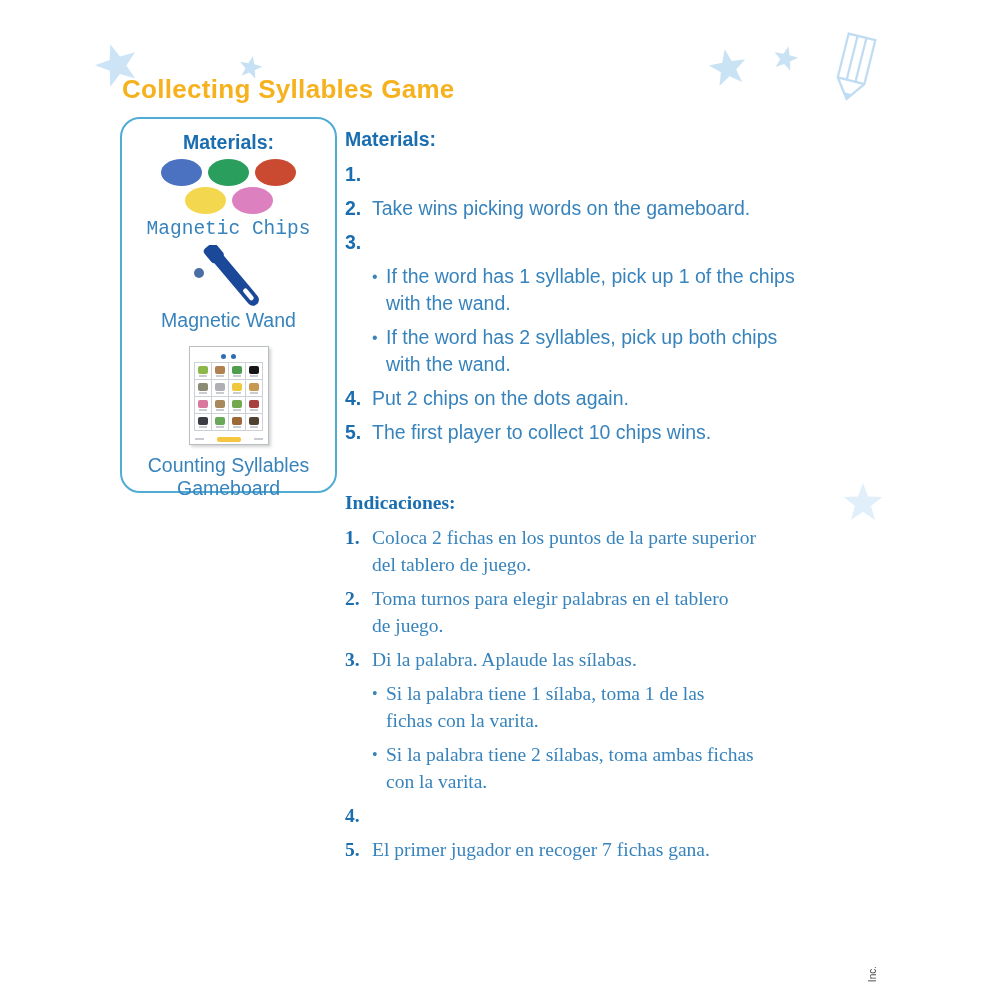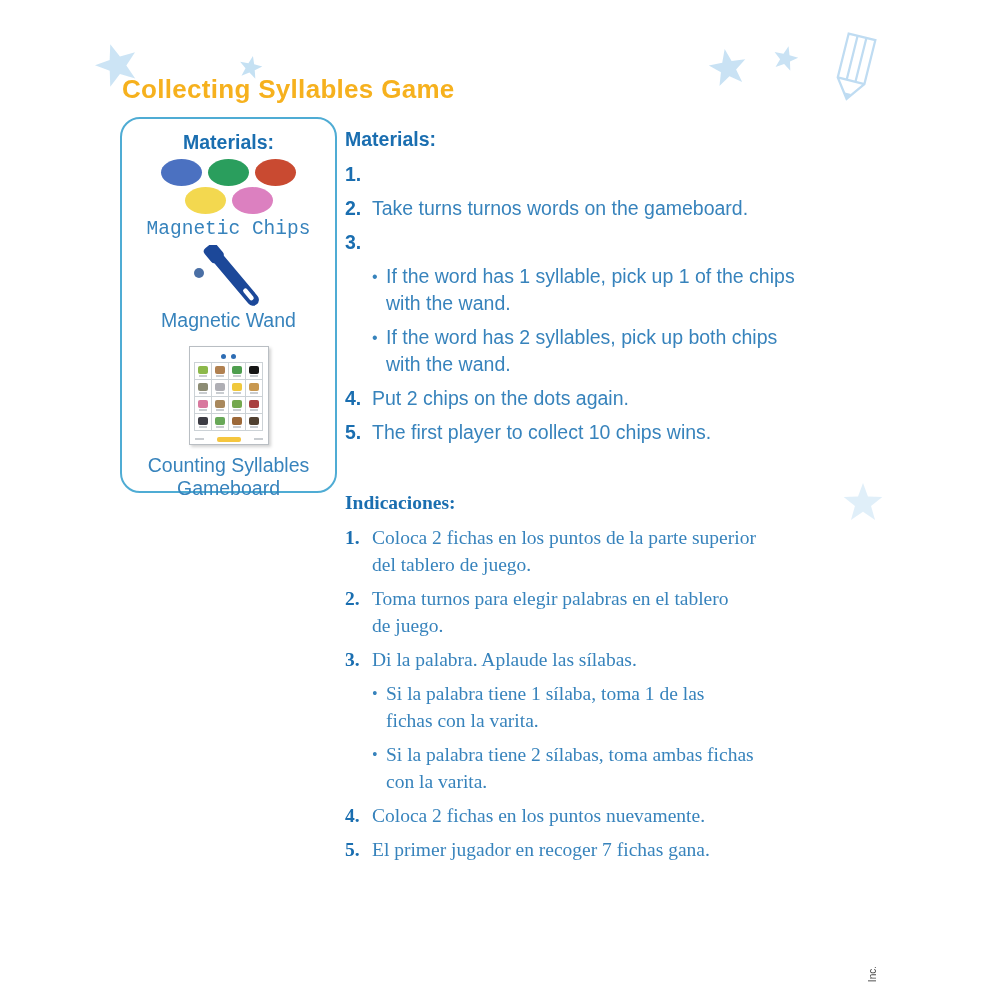--- a/index.html
+++ b/index.html
@@ -238,21 +238,21 @@
 </aside>
 
 <section class="instructions sec-directions">
   <h2 class="sec-heading">Materials:</h2>
   <div>
       <div class="step">
         <span class="num">1.</span>
       </div>
       <div class="step">
         <span class="num">2.</span>
-        <span class="txt">Take turns turnos words on the gameboard.</span>
+        <span class="txt">Take wins picking words on the gameboard.</span>
       </div>
       <div class="step">
         <span class="num">3.</span>
       </div>
       <div class="bullet">
         <span class="dot">•</span>
         <span class="txt">If the word has 1 syllable, pick up 1 of the chips
 with the wand.</span>
       </div>
       <div class="bullet">
@@ -293,21 +293,20 @@
         <span class="txt">Si la palabra tiene 1 sílaba, toma 1 de las
 fichas con la varita.</span>
       </div>
       <div class="bullet">
         <span class="dot">•</span>
         <span class="txt">Si la palabra tiene 2 sílabas, toma ambas fichas
 con la varita.</span>
       </div>
       <div class="step">
         <span class="num">4.</span>
-        <span class="txt">Coloca 2 fichas en los puntos nuevamente.</span>
       </div>
       <div class="step">
         <span class="num">5.</span>
         <span class="txt">El primer jugador en recoger 7 fichas gana.</span>
       </div>
     </div>
 </section>
 
 <div class="edge-text">Inc.</div>
 

